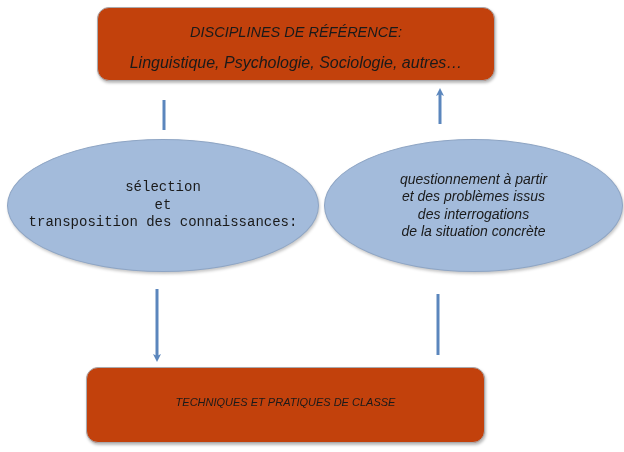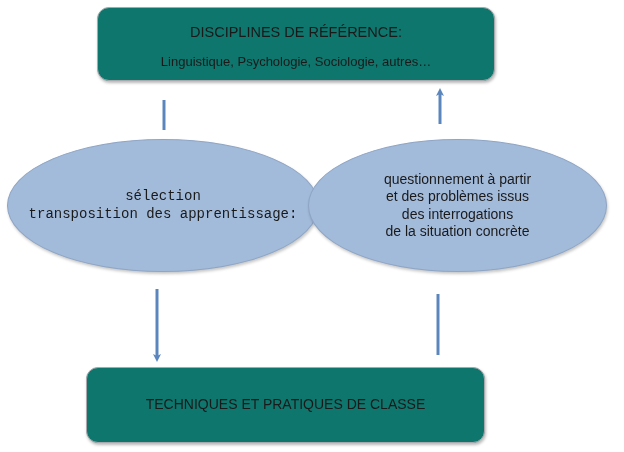--- a/index.html
+++ b/index.html
@@ -4,46 +4,47 @@
 <style>
   html, body { margin: 0; padding: 0; }
   body {
     width: 624px; height: 452px; position: relative; overflow: hidden;
     background: #ffffff;
     font-family: "Liberation Sans", sans-serif;
     color: #1a1a1a;
   }
   .box {
     position: absolute;
-    background: #0f766e;
+    background: #c2410c;
     border: 1.5px solid #a9a9ad;
     border-radius: 12px;
     box-shadow: 1px 2px 3px rgba(0,0,0,0.28);
     box-sizing: border-box;
     text-align: center;
+    font-style: italic;
   }
   #top-box { left: 97px; top: 7px; width: 398px; height: 74px; }
   #top-box .title { position: absolute; left: 0; right: 0; top: 16px; font-size: 14.5px; }
-  #top-box .subtitle { position: absolute; left: 0; right: 0; top: 46px; font-size: 13px; }
+  #top-box .subtitle { position: absolute; left: 0; right: 0; top: 46px; font-size: 16px; }
   #bottom-box { left: 86px; top: 367px; width: 399px; height: 76px; }
-  #bottom-box .title { position: absolute; left: 0; right: 0; top: 28px; font-size: 14px; }
+  #bottom-box .title { position: absolute; left: 0; right: 0; top: 28px; font-size: 11px; }
 
   .ellipse {
     position: absolute;
     background: #a3bbdb;
     border: 1.5px solid #8ea5c4;
     border-radius: 50%;
     box-sizing: border-box;
     box-shadow: 1px 2px 3px rgba(0,0,0,0.22);
     display: flex; align-items: center; justify-content: center;
     text-align: center;
     font-size: 14px; line-height: 17.5px;
   }
   #left-ellipse { left: 7px; top: 139px; width: 312px; height: 133px; font-family: Liberation Mono, monospace; }
-  #right-ellipse { left: 308px; top: 139px; width: 299px; height: 133px; }
+  #right-ellipse { left: 324px; top: 139px; width: 299px; height: 133px; font-style: italic; }
   .ellipse .lines div { white-space: nowrap; }
 
   svg.connectors { position: absolute; left: 0; top: 0; width: 624px; height: 452px; pointer-events: none; }
 </style>
 </head>
 <body>
 
 <svg class="connectors" viewBox="0 0 624 452">
   <defs>
     <marker id="ah" markerWidth="8" markerHeight="8" refX="4" refY="4" orient="auto" markerUnits="userSpaceOnUse">
@@ -57,21 +58,22 @@
 </svg>
 
 <div id="top-box" class="box">
   <div class="title">DISCIPLINES DE RÉFÉRENCE:</div>
   <div class="subtitle">Linguistique, Psychologie, Sociologie, autres…</div>
 </div>
 
 <div id="left-ellipse" class="ellipse">
   <div class="lines">
     <div>sélection</div>
-    <div>transposition des apprentissage:</div>
+    <div>et</div>
+    <div>transposition des connaissances:</div>
   </div>
 </div>
 
 <div id="right-ellipse" class="ellipse">
   <div class="lines">
     <div>questionnement à partir</div>
     <div>et des problèmes issus</div>
     <div>des interrogations</div>
     <div>de la situation concrète</div>
   </div>

